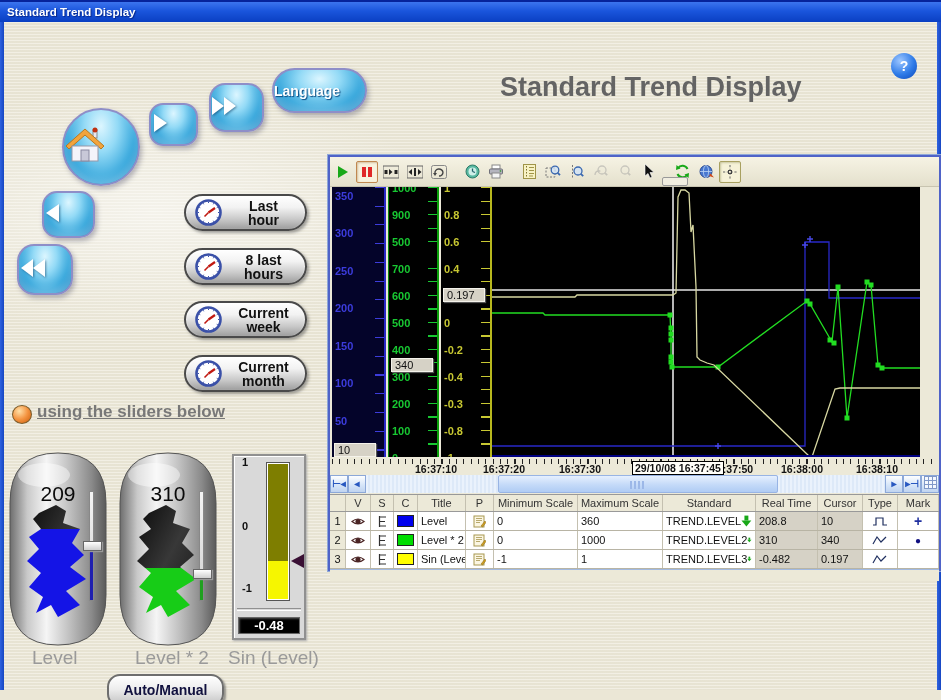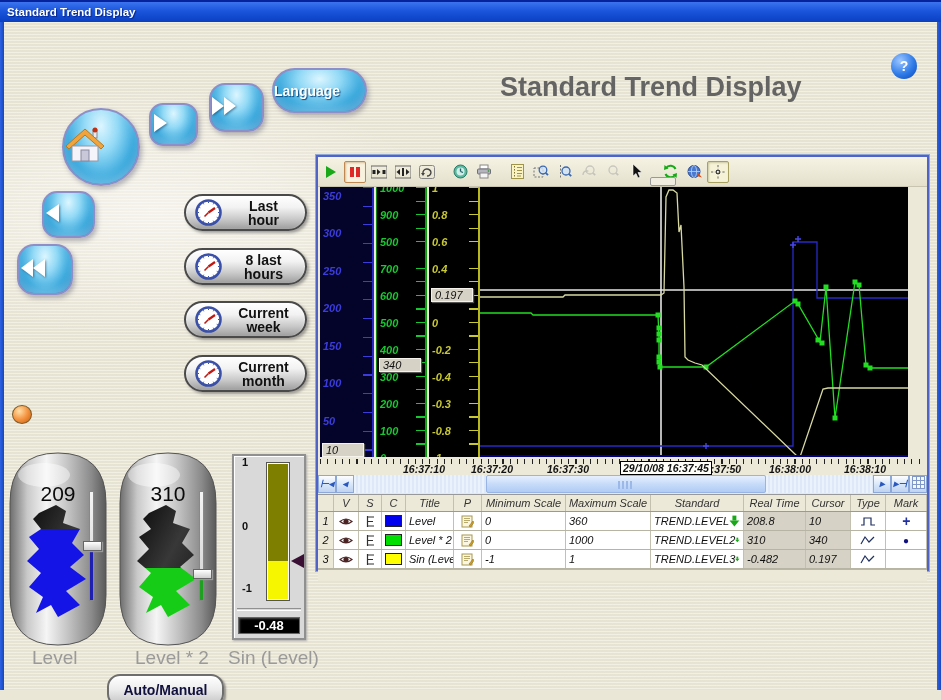--- a/index.html
+++ b/index.html
@@ -71,22 +71,22 @@
   #gsep{position:absolute;left:3px;right:3px;top:152px;height:3px;border-top:1px solid #909090;border-bottom:1px solid #fff;}
   #gval{position:absolute;left:4px;top:161px;width:62px;height:17px;background:#000;border:1px solid #666;
     box-shadow:inset 1px 1px 2px #444;color:#fff;font-size:13px;font-weight:bold;text-align:center;line-height:15px;}
   .tanklabel{position:absolute;top:625px;font-size:19px;color:#9A9A9A;}
   #lbl-t1{left:28px;} #lbl-t2{left:131px;} #lbl-g{left:224px;}
   #btn-auto{position:absolute;left:103px;top:652px;width:117px;height:33px;border:2px solid #6E6E6E;border-radius:13px;
     background:linear-gradient(180deg,#FFFFFF 0%,#EDEDED 45%,#C2C2C2 100%);
     box-shadow:2px 2px 2px rgba(90,90,90,.6), inset 0 1px 1px #fff;
     font-size:14px;font-weight:bold;color:#10103E;text-align:center;line-height:29px;cursor:pointer;}
   
-  #trend{position:absolute;left:312px;top:133px;width:613px;height:416px;background:#ECE9D8;
-    border:2px solid #4F63C8;box-shadow:0 0 0 1px #8FA8D8;font-style:italic;}
+  #trend{position:absolute;left:324px;top:133px;width:613px;height:416px;background:#ECE9D8;
+    border:2px solid #4F63C8;box-shadow:0 0 0 1px #8FA8D8;}
   #ttoolbar{position:absolute;left:0;top:0;width:609px;height:30px;background:linear-gradient(180deg,#F6F3E4,#E4E0CC);
     display:flex;align-items:center;border-bottom:1px solid #C8C4B0;}
   .tbtn{width:22px;height:22px;margin-left:2px;display:flex;align-items:center;justify-content:center;cursor:pointer;border:1px solid transparent;}
   .tbtn.pressed{background:#F8F2DE;border:1px solid #C08850;border-radius:2px;box-shadow:inset 1px 1px 2px rgba(150,100,40,.35);}
   .tbtn.pressed2{background:#F6F2D8;border:1px solid #A8A060;border-radius:2px;box-shadow:inset 1px 1px 2px rgba(120,120,60,.35);}
   .tbtn.dim{opacity:.45;}
   .tsp{width:9px;}
   #chartrow{position:absolute;left:0;top:30px;width:609px;height:272px;background:#ECE9D8;}
   .axiscol{position:absolute;top:0;height:270px;overflow:hidden;}
   #ax0{left:2px;width:54px;background:#04042A;border-right:2px solid #2A2AC8;}
@@ -274,20 +274,21 @@
           </svg>
           <div class="txt">
             <div>Current</div>
             <div>month</div>
           </div>
         </div>
       </div>
 
     <div id="note-ball"></div>
     <div id="note">
+      <div>using the sliders below</div>
     </div>
 
     <div class="tankwrap" id="tank1">
       <div class="tanksvg"><svg width="100" height="197" viewBox="0 0 100 197">
   <defs>
     <linearGradient id="metal1" x1="0" y1="0" x2="1" y2="0">
       <stop offset="0" stop-color="#6E6E6E"></stop>
                 <stop offset="0.18" stop-color="#C9C9C9"></stop>
       <stop offset="0.38" stop-color="#F5F5F5"></stop>
                 <stop offset="0.62" stop-color="#C0C0C0"></stop>

